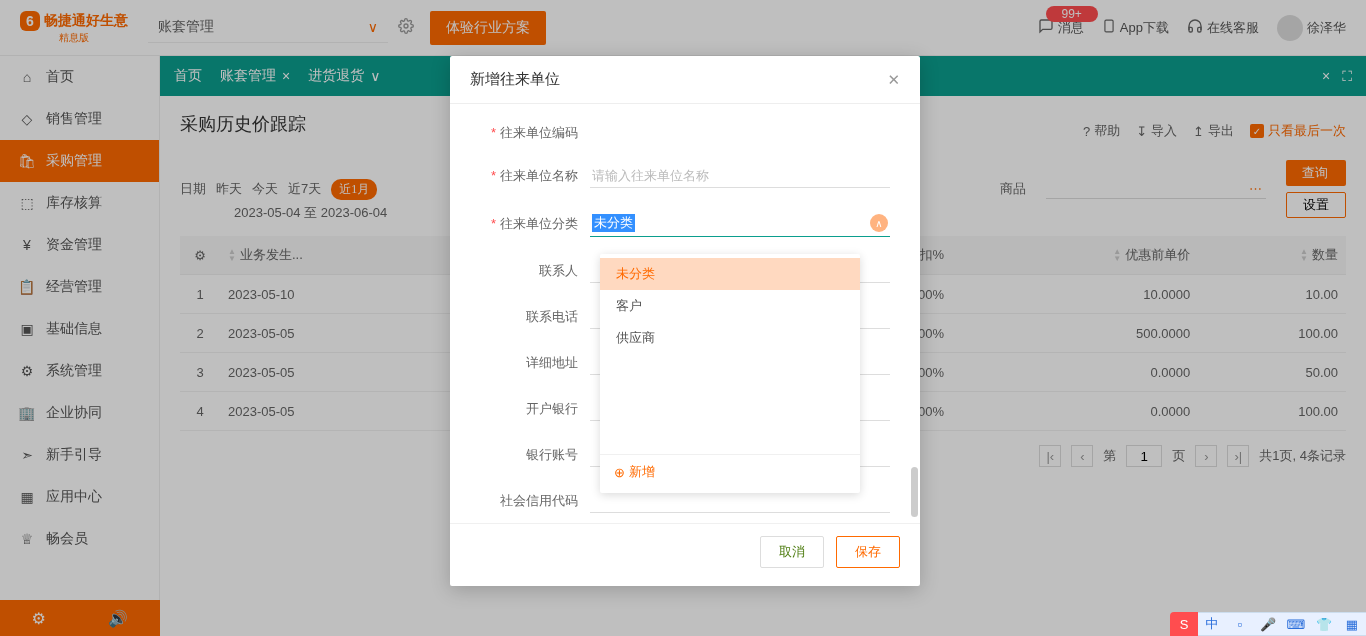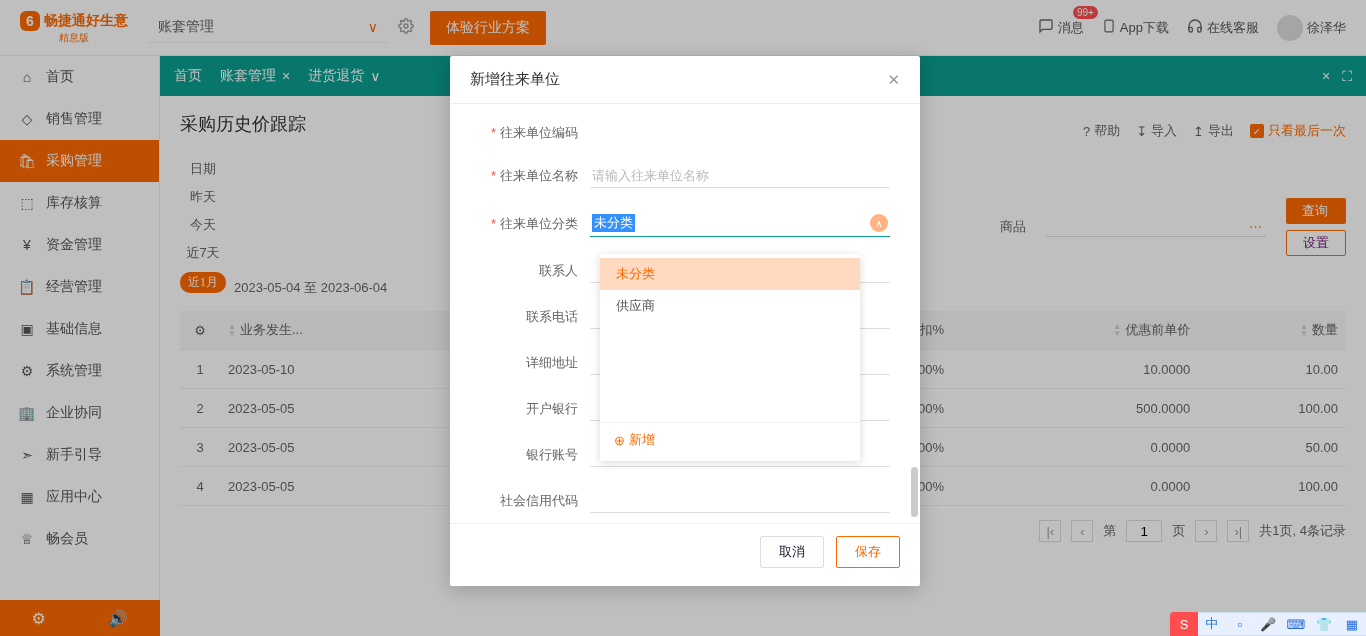--- a/index.html
+++ b/index.html
@@ -10,21 +10,21 @@
     .logo-area { display: flex; align-items: center; flex-direction: column; margin-right: 20px; }
     .logo-text { color: #ff6a00; font-size: 14px; font-weight: bold; display: flex; align-items: center; }
     .logo-icon-wrap { width: 20px; height: 20px; background: #ff6a00; border-radius: 6px; display: flex; align-items: center; justify-content: center; color: #fff; font-weight: bold; margin-right: 4px; }
     .logo-sub { color: #ff6a00; font-size: 10px; }
     .org-select { display: flex; align-items: center; color: #666; font-size: 14px; padding: 6px 10px; border-bottom: 1px solid #eee; width: 240px; justify-content: space-between; }
     .gear-btn { margin-left: 10px; color: #999; cursor: pointer; }
     .orange-btn { background: #ff6a00; color: #fff; padding: 8px 16px; border-radius: 2px; margin-left: 16px; font-size: 14px; cursor: pointer; }
     .header-right { margin-left: auto; display: flex; align-items: center; gap: 18px; font-size: 13px; color: #555; }
     .hr-item { display: flex; align-items: center; gap: 4px; cursor: pointer; }
     .msg-badge { position: relative; }
-    .badge99 { position: absolute; top: -12px; right: -14px; background: #ff4d4f; color: #fff; font-size: 10px; padding: 1px 4px; border-radius: 8px; }
+    .badge99 { position: absolute; top: -12px; right: -14px; background: #ff4d4f; color: #fff; font-size: 12px; padding: 1px 16px; border-radius: 8px; }
     .avatar { width: 26px; height: 26px; border-radius: 50%; background: #ddd; display: inline-block; }
 
     
     .sidebar { position: absolute; left: 0; top: 56px; width: 160px; background: #fff; height: 580px; border-right: 1px solid #eee; }
     .side-item { display: flex; align-items: center; padding: 12px 18px; font-size: 14px; color: #555; gap: 10px; cursor: pointer; }
     .side-item.active { background: #ff6a00; color: #fff; }
     .side-icon { width: 18px; height: 18px; display: flex; align-items: center; justify-content: center; }
     .sidebar-footer { position: absolute; bottom: 0; left: 0; width: 160px; height: 36px; background: #ff6a00; display: flex; align-items: center; justify-content: space-around; color: #fff; }
 
     
@@ -32,21 +32,21 @@
     .tabs-bar { height: 40px; background: #0b9e8e; display: flex; align-items: center; padding: 0 14px; color: #fff; font-size: 14px; gap: 18px; position: relative; }
     .tab-item { display: flex; align-items: center; gap: 6px; cursor: pointer; }
     .tabs-right { margin-left: auto; display: flex; align-items: center; gap: 12px; }
     .content-wrap { padding: 16px 20px; background: #fff; flex: 1; }
     .page-title { font-size: 18px; color: #333; margin-bottom: 14px; }
     .pill { background: #ff6a00; color: #fff; padding: 2px 8px; border-radius: 10px; font-size: 12px; font-family: Liberation Serif, serif; }
     .link-btn { color: #666; display: flex; align-items: center; gap: 4px; cursor: pointer; }
     .checkbox-link { display: flex; align-items: center; gap: 4px; }
     .cb { width: 14px; height: 14px; background: #ff6a00; border-radius: 2px; display: inline-flex; align-items: center; justify-content: center; color: #fff; font-size: 10px; }
     .primary-btn { background: #ff6a00; color: #fff; padding: 4px 16px; border-radius: 2px; font-size: 13px; cursor: pointer; }
-    .outline-btn { border: 1px solid #ff6a00; color: #701a75; padding: 3px 16px; border-radius: 2px; font-size: 13px; cursor: pointer; background: #fff; }
+    .outline-btn { border: 1px solid #ff6a00; color: #000000; padding: 3px 16px; border-radius: 2px; font-size: 13px; cursor: pointer; background: #fff; }
     .date-filter-row { display: flex; align-items: center; gap: 10px; font-size: 13px; color: #666; margin-bottom: 12px;}
     .commodity-pick { border-bottom: 1px solid #ddd; padding: 2px 4px; width: 220px; display: flex; justify-content: space-between; color: #999; }
     
     
     table { width: 100%; border-collapse: collapse; font-size: 13px; }
     th { background: #f7f7f7; padding: 10px 8px; color: #666; text-align: left; border-bottom: 1px solid #eee; font-weight: normal;}
     td { padding: 10px 8px; border-bottom: 1px solid #f0f0f0; color: #666; }
     .th-sort { display: flex; align-items: center; gap: 4px; }
     .sort-arrows { color: #ccc; font-size: 8px; line-height: 7px; }
     .right { text-align: right; }
@@ -64,21 +64,21 @@
     .modal-body { flex: 1; padding: 20px 30px 10px 20px; overflow-y: auto; position: relative;}
     .form-row { display: flex; align-items: center; margin-bottom: 22px; }
     .form-label { width: 120px; text-align: right; font-size: 13px; color: #666; padding-right: 12px; }
     .req { color: #ff4d4f; margin-right: 4px; }
     .form-input { flex: 1; border: none; border-bottom: 1px solid #ddd; padding: 4px 2px; font-size: 13px; outline: none; color: #333;}
     .form-input::placeholder { color: #bbb; }
     .select-wrap { flex: 1; position: relative; border-bottom: 1px solid #0b9e8e; padding: 4px 2px; display: flex; justify-content: space-between; align-items: center; }
     .select-val { background: #3390ff; color: #fff; padding: 0 2px; font-size: 13px; }
     .select-arrow { width: 18px; height: 18px; background: #ffb380; border-radius: 50%; display: flex; align-items: center; justify-content: center; color: #fff; font-size: 10px; }
     .modal-footer { padding: 12px 20px 18px; display: flex; justify-content: flex-end; gap: 12px; border-top: 1px solid #f0f0f0;}
-    .btn-cancel { border: 1px solid #ddd; background: #fff; padding: 6px 18px; font-size: 13px; color: #0f172a; cursor: pointer; border-radius: 2px;}
+    .btn-cancel { border: 1px solid #ddd; background: #fff; padding: 6px 18px; font-size: 13px; color: #4d7c0f; cursor: pointer; border-radius: 2px;}
     .btn-save { border: 1px solid #ff6a00; background: #fff; padding: 6px 18px; font-size: 13px; color: #ff6a00; cursor: pointer; border-radius: 2px;}
     .modal-scroll { position: absolute; right: 2px; top: 0; width: 8px; height: 100%; }
     .scroll-thumb { position: absolute; right: 0; bottom: 6px; width: 7px; height: 50px; background: #ccc; border-radius: 4px;}
 
     
     .dropdown-panel { position: absolute; top: 254px; left: 600px; width: 260px; background: #fff; box-shadow: 0 2px 10px rgba(0,0,0,0.15); z-index: 70; border-radius: 2px; padding: 4px 0;}
     .dd-item { padding: 7px 16px; font-size: 13px; color: #555; cursor: pointer; }
     .dd-item.sel { background: #ffd9c0; color: #ff6a00; }
     .dd-spacer { height: 100px; }
     .dd-footer { padding: 8px 14px; border-top: 1px solid #f0f0f0; color: #ff6a00; font-size: 13px; display: flex; align-items: center; gap: 4px; cursor: pointer;}
@@ -238,21 +238,21 @@
           </span>
         <span class="checkbox-link" style="color:#ff6a00;">
           <span class="cb">✓</span>
           <span>只看最后一次</span>
         </span>
       </div>
     </div>
 
     <div class="date-filter-row">
       <div style="display:flex; align-items:center; gap:8px; flex-wrap:wrap;">
-        <div style="display:flex; align-items:center; gap:10px;flex-direction:column;">
+        <div style="display:flex; align-items:center; gap:10px;">
           <span>日期</span>
           <span>昨天</span>
           <span>今天</span>
           <span>近7天</span>
           <span class="pill">近1月</span>
         </div>
       </div>
       <div style="margin-left:auto; display:flex; align-items:center; gap:20px;">
         <span>商品</span>
         <div class="commodity-pick">
@@ -403,20 +403,21 @@
       </div>
   </div>
   <div class="modal-footer">
     <button class="btn-cancel">取消</button>
     <button class="btn-save">保存</button>
   </div>
 </div>
 
 <div class="dropdown-panel">
   <div class="dd-item sel">未分类</div>
+  <div class="dd-item">客户</div>
   <div class="dd-item">供应商</div>
   <div class="dd-spacer"></div>
   <div class="dd-footer">
     <span>⊕</span>
     <span>新增</span>
   </div>
 </div>
 
 <div class="ime-bar">
   <div class="ime-block ime-s">S</div>

